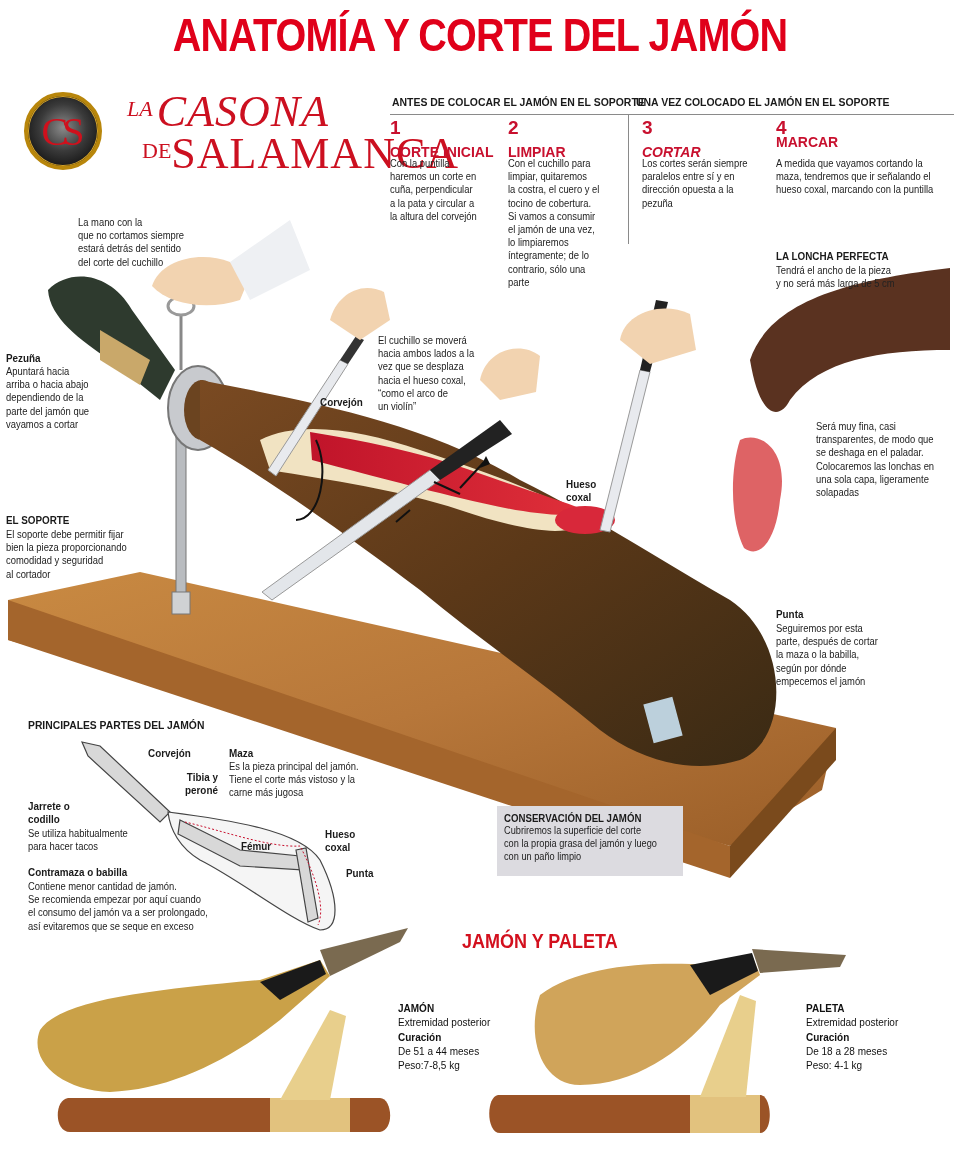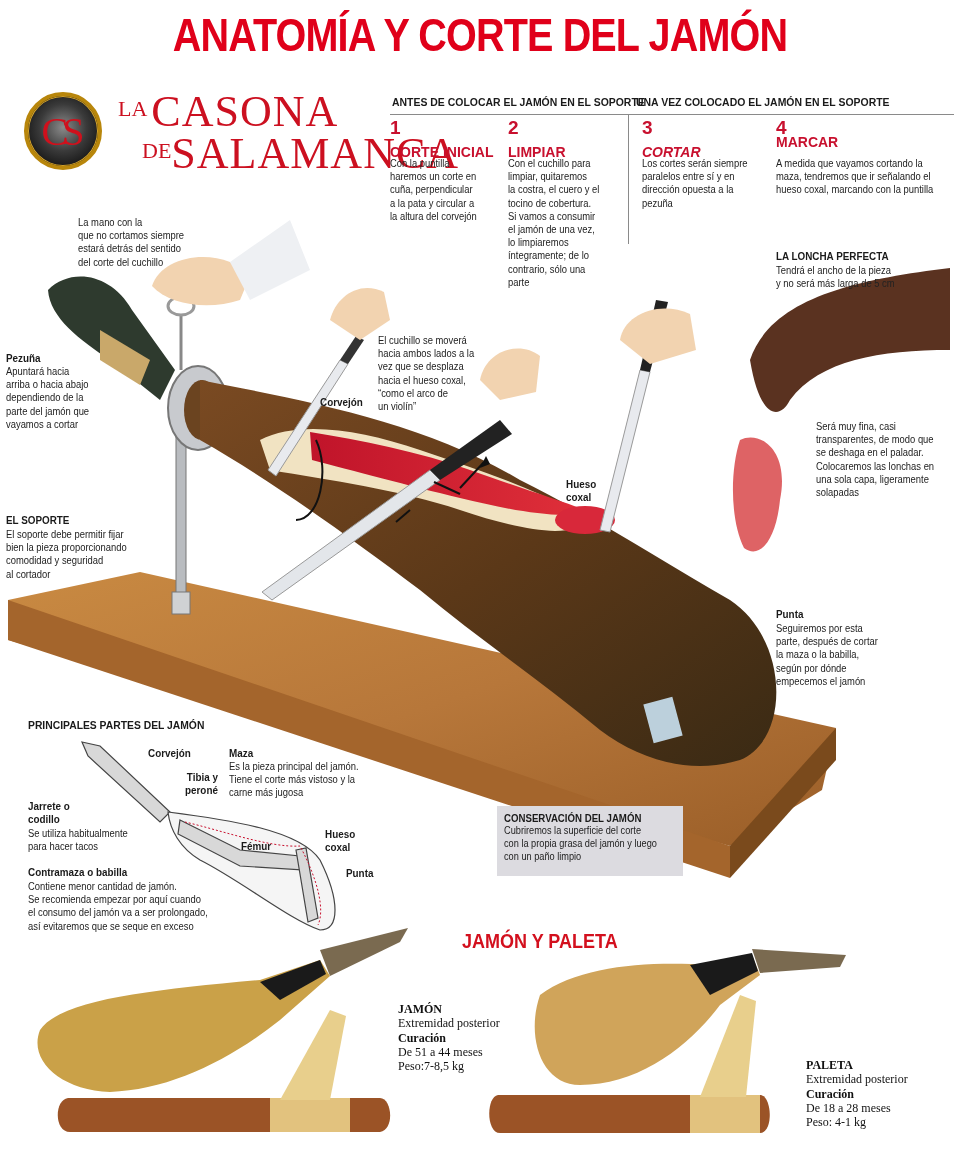--- a/index.html
+++ b/index.html
@@ -18,21 +18,21 @@
     position: absolute; left: 24px; top: 92px; width: 78px; height: 78px; border-radius: 50%;
     background: radial-gradient(circle at 50% 45%, #8a8a8a 0%, #3a3a3a 45%, #0e0e0e 85%);
     border: 4px solid #b8860b; box-shadow: 0 0 0 1px #d9a62a inset;
     display: flex; align-items: center; justify-content: center;
   }
   .logo-badge span {
     font-family: "Liberation Serif", serif; color: #d0101c; font-size: 40px; letter-spacing: -6px;
     margin-left: -6px;
   }
   .logo-text { position: absolute; left: 114px; top: 90px; font-family: "Liberation Serif", serif; color: #cc1020; line-height: 1; }
-  .logo-line1 { position: absolute; left: 4px; top: 0; white-space: nowrap; }
+  .logo-line1 { position: absolute; left: 13px; top: 0; white-space: nowrap; font-style: italic; }
   .logo-line2 { position: absolute; left: 0; top: 42px; white-space: nowrap; margin-left: 28px; }
   .logo-small { font-size: 22px; vertical-align: top; position: relative; top: 8px; }
   .logo-big { font-size: 44px; letter-spacing: 1px; }
 
   
   .step-hdr { position: absolute; font-size: 11px; font-weight: bold; color: #1a1a1a; white-space: nowrap; transform: scaleX(0.95); transform-origin: left; }
   .hr { position: absolute; height: 1px; background: #8a8a8a; }
   .vr { position: absolute; width: 1px; background: #8a8a8a; }
 
   .step-num { position: absolute; font-size: 19px; font-weight: bold; color: #c8102e; }
@@ -44,21 +44,21 @@
     position: absolute; left: 497px; top: 806px; width: 186px; height: 70px;
     background: #dcdbe0; padding: 6px 7px;
   }
   .conserv-box .t { font-size: 10.5px; font-weight: bold; color: #1a1a1a; white-space: nowrap; transform: scaleX(0.92); transform-origin: left; }
   .conserv-box .d { font-size: 10px; line-height: 13.2px; color: #222; white-space: pre-line; transform: scaleX(0.92); transform-origin: left top; }
 
   .section-title2 {
     position: absolute; left: 462px; top: 930px; font-size: 20px; font-weight: bold; color: #d3101e;
     transform: scaleX(0.9); transform-origin: left; white-space: nowrap;
   }
-  .prod-info { position: absolute; font-size: 12px; line-height: 14.3px; color: #111; font-family: Liberation Serif, serif; }
+  .prod-info { position: absolute; font-size: 10px; line-height: 14.3px; color: #111; font-family: Liberation Sans, sans-serif; }
   .prod-info .b { font-weight: bold; }
   svg { position: absolute; overflow: visible; }
 </style>
 </head>
 <body>
 
 <div class="main-title">ANATOMÍA Y CORTE DEL JAMÓN</div>
 
 <div class="logo-badge">
   <span>CS</span>
@@ -272,19 +272,19 @@
 </div>
 
 <svg style="left:490px; top:935px;" width="370" height="200" viewBox="0 0 370 200">
   <path d="M 8,160 L 270,160 C 282,160 284,198 270,198 L 10,198 C -4,198 -4,162 8,160 Z" fill="#9b5326"></path>
   <rect x="200" y="160" width="70" height="38" fill="#e2c27e"></rect>
   <path d="M 210,162 L 250,60 L 266,66 L 256,162 Z" fill="#e8cf8c"></path>
   <path d="M 50,60 C 90,30 160,26 220,30 L 262,20 L 270,40 L 230,70 C 200,110 150,150 90,150 C 50,150 36,100 50,60 Z" fill="#d0a45a"></path>
   <path d="M 200,30 L 262,18 L 268,36 L 220,60 Z" fill="#1a1a1a"></path>
   <path d="M 262,14 L 356,20 L 350,32 L 270,38 Z" fill="#7a6a50"></path>
 </svg>
-<div class="prod-info" style="left:806px; top:1058px;">
+<div class="prod-info" style="left:806px; top:1002px;">
   <div class="b">PALETA</div>
   <div>Extremidad posterior</div>
   <div class="b">Curación</div>
   <div>De 18 a 28 meses</div>
   <div>Peso: 4-1 kg</div>
 </div>
 
 </body></html>

